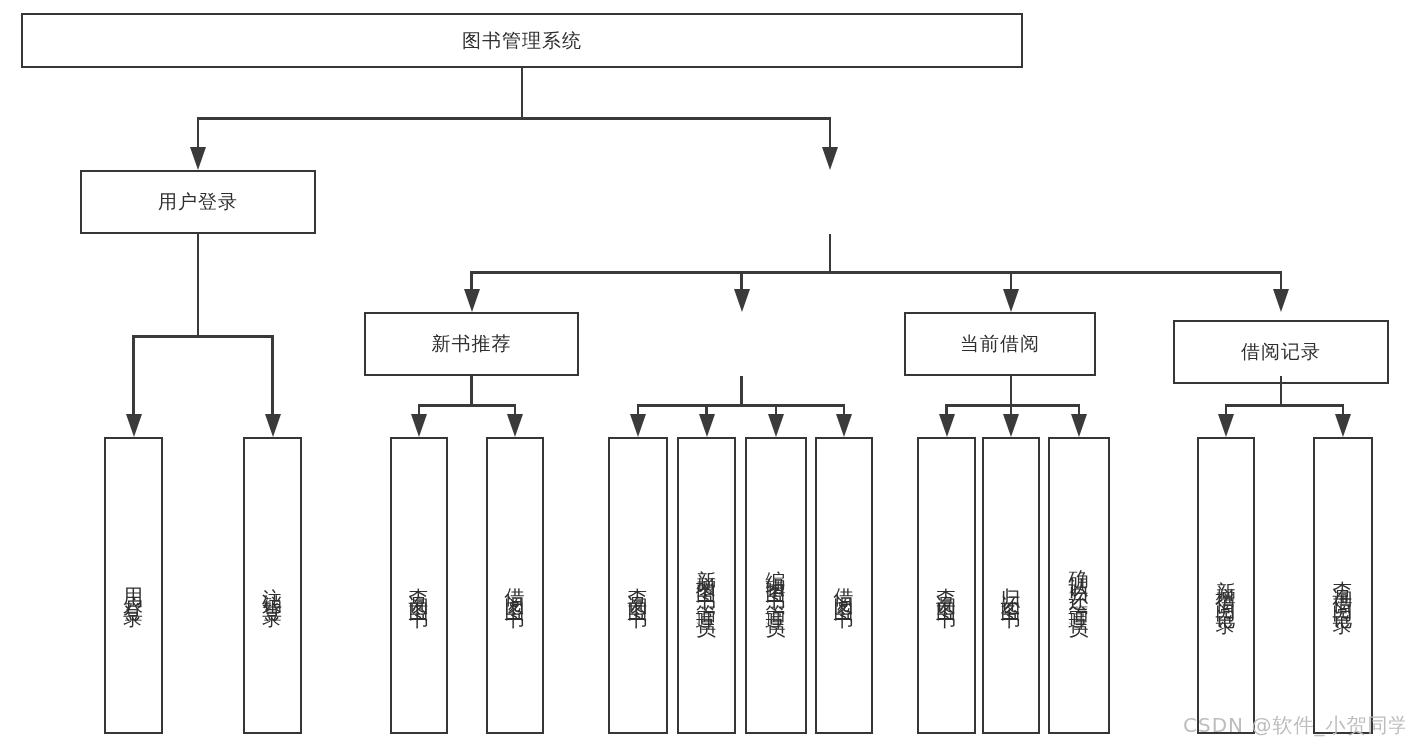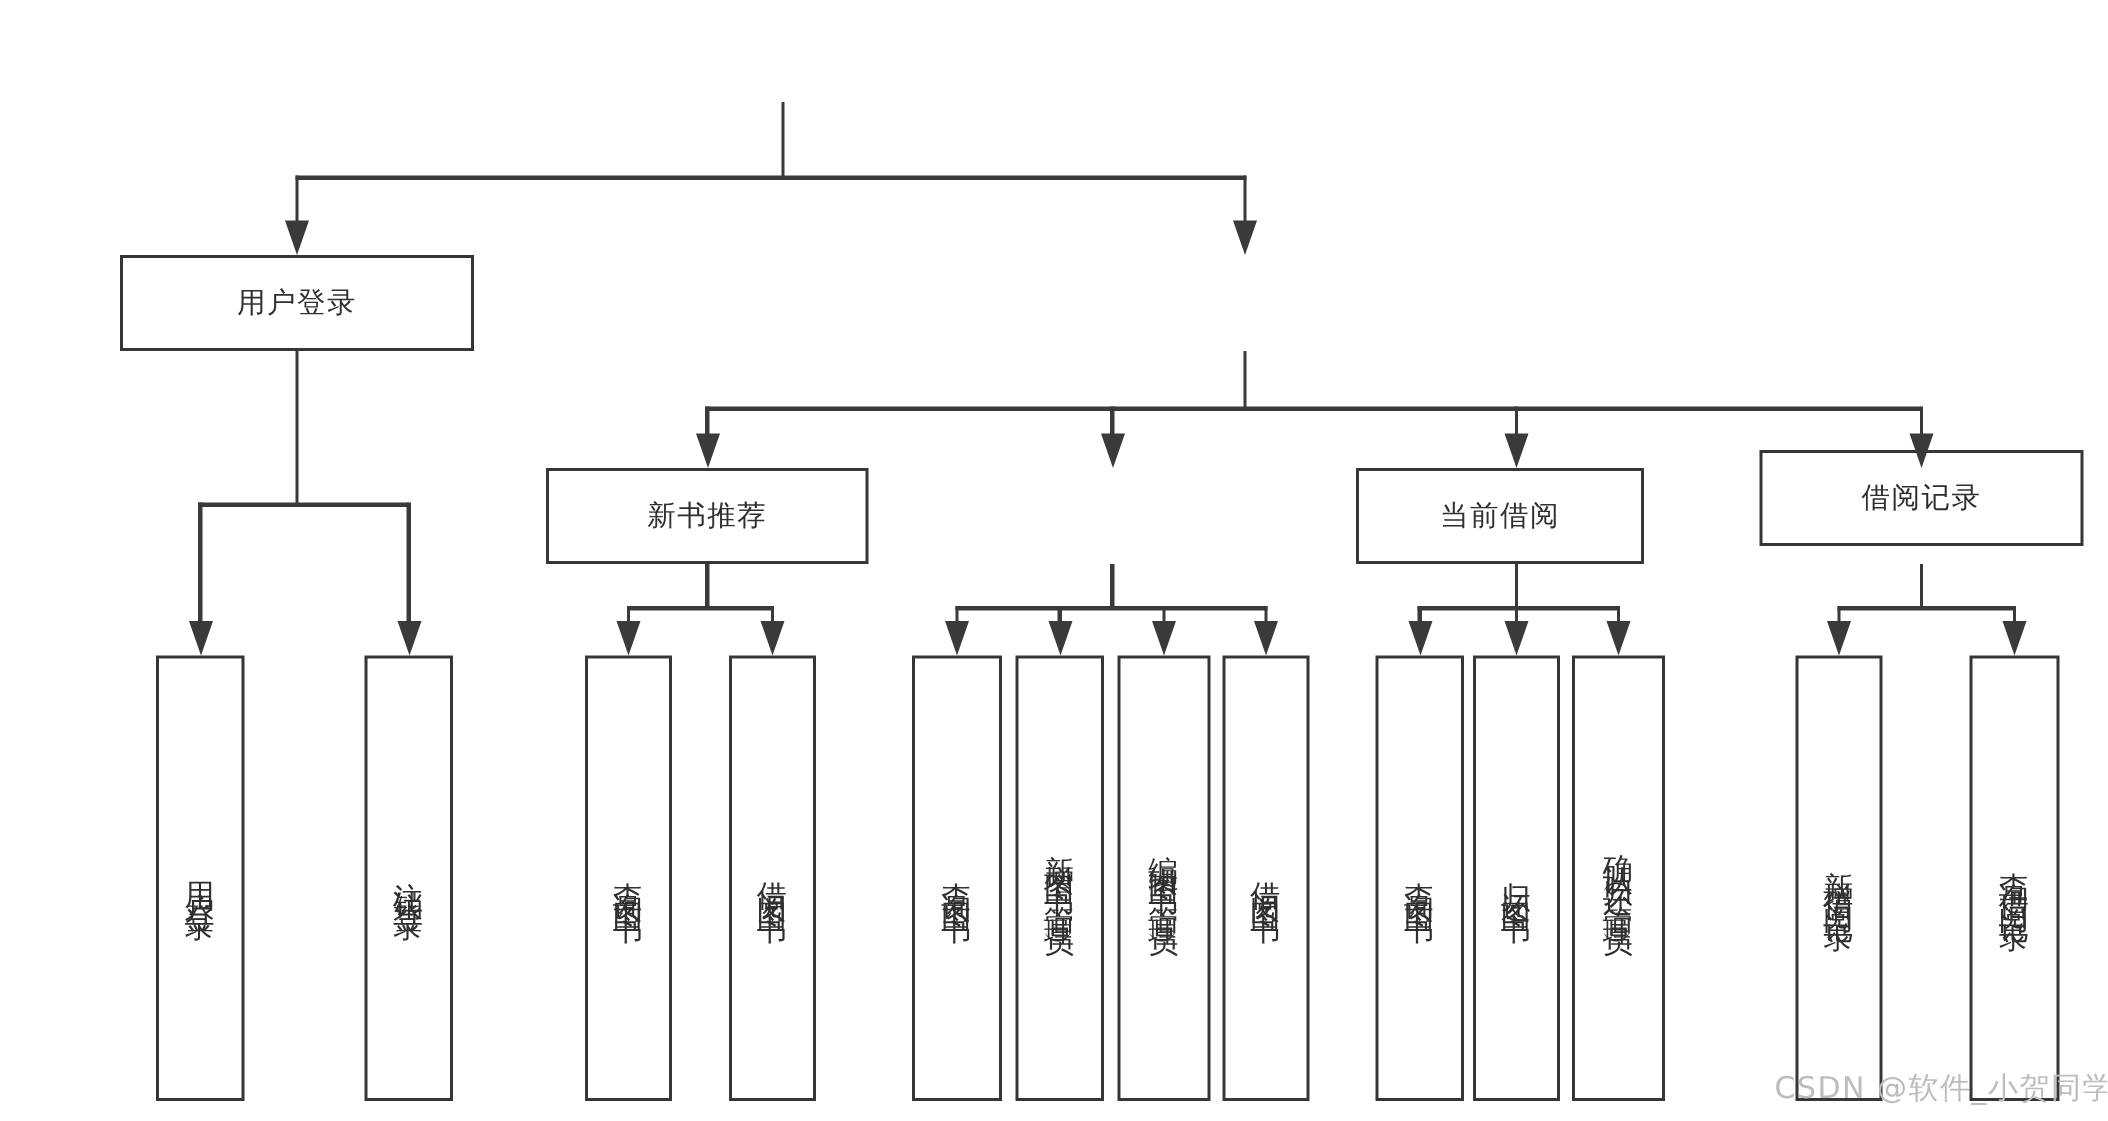--- a/index.html
+++ b/index.html
@@ -28,26 +28,27 @@
   .watermark{
     position:absolute;left:1183px;top:712px;font-size:20px;
     color:#bdbdbd;letter-spacing:1px;white-space:nowrap;
   }
 </style>
 </head>
 <body>
 
 <div class="canvas">
 
+  <div class="box" style="left:21px;top:13px;width:1002px;height:55px;">图书管理系统</div>
 
   <div class="box" style="left:80px;top:170px;width:236px;height:64px;">用户登录</div>
 
   <div class="box" style="left:364px;top:312px;width:215px;height:64px;font-family:Liberation Mono, monospace;">新书推荐</div>
   <div class="box" style="left:904px;top:312px;width:192px;height:64px;">当前借阅</div>
-  <div class="box" style="left:1173px;top:300px;width:216px;height:64px;">借阅记录</div>
+  <div class="box" style="left:1173px;top:320px;width:216px;height:64px;">借阅记录</div>
 
   <div class="box vbox" style="left:104px;top:437px;width:59px;height:297px;">用户登录</div>
   <div class="box vbox" style="left:243px;top:437px;width:59px;height:297px;">注销登录</div>
 
   <div class="box vbox" style="left:390px;top:437px;width:58px;height:297px;">查询图书</div>
   <div class="box vbox" style="left:486px;top:437px;width:58px;height:297px;">借阅图书</div>
 
   <div class="box vbox" style="left:608px;top:437px;width:60px;height:297px;">查询图书</div>
   <div class="box vbox" style="left:677px;top:437px;width:59px;height:297px;">新增图书（管理员）</div>
   <div class="box vbox" style="left:745px;top:437px;width:62px;height:297px;">编辑图书（管理员）</div>

